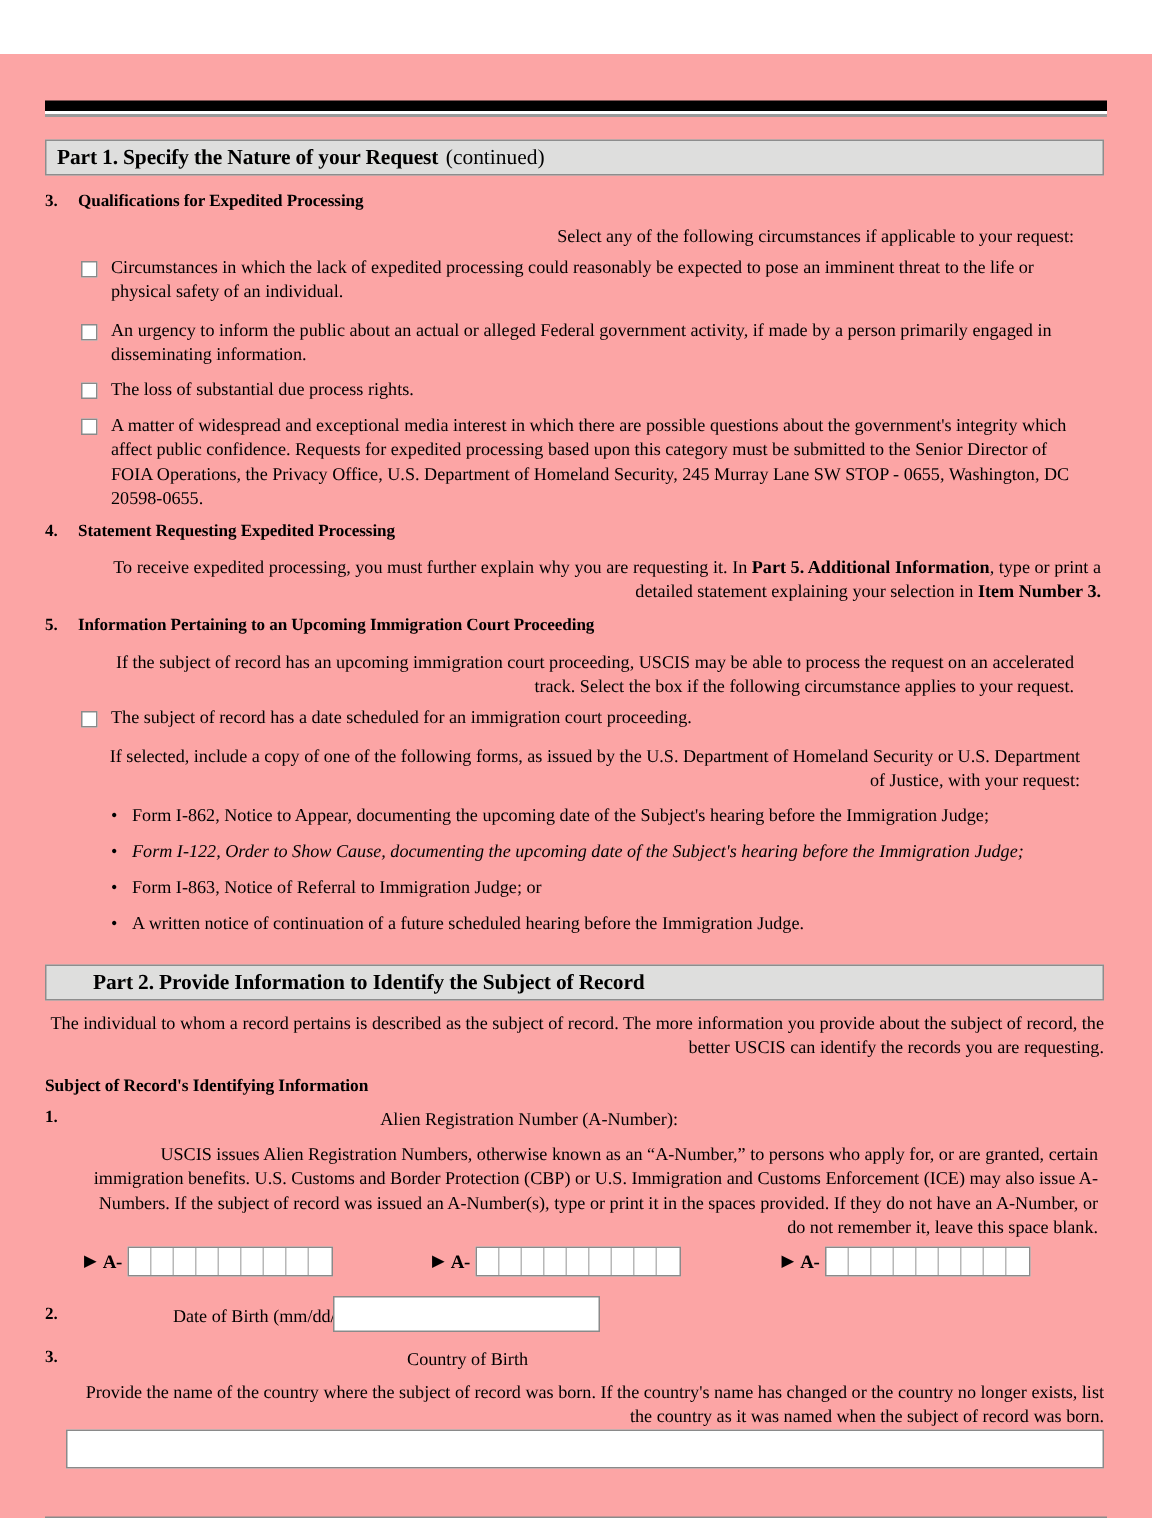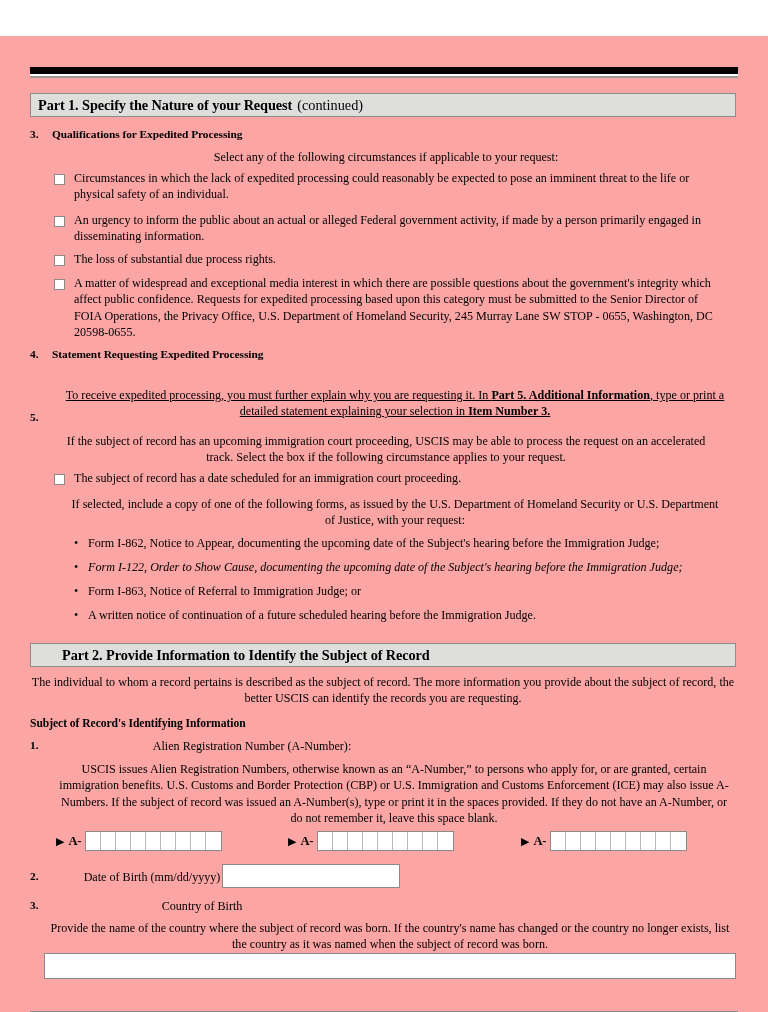--- a/index.html
+++ b/index.html
@@ -81,21 +81,21 @@
   .item-title {
     position: absolute;
     font-weight: bold;
     font-size: 11.4px;
     letter-spacing: -0.05px;
   }
   .body-text {
     position: absolute;
     font-size: 12.1px;
     line-height: 16.4px;
-    text-align: center;
+    text-align: right;
   }
   .body-text b { font-weight: bold; }
 
   
   .cbox {
     position: absolute;
     width: 11px;
     height: 11px;
     border: 1px solid #8a8a8a;
     background: #ffffff;
@@ -219,23 +219,24 @@
 
   <div class="cbox" style="left:54px; top:219px;"></div>
   <div class="cbox-text" style="left:74px; top:215px; width:648px;">The loss of substantial due process rights.</div>
 
   <div class="cbox" style="left:54px; top:243px;"></div>
   <div class="cbox-text" style="left:74px; top:239px; width:648px;">A matter of widespread and exceptional media interest in which there are possible questions about the government's integrity which affect public confidence.  Requests for expedited processing based upon this category must be submitted to the Senior Director of FOIA Operations, the Privacy Office, U.S. Department of Homeland Security, 245 Murray Lane SW STOP - 0655, Washington, DC 20598-0655.</div>
 
   <div class="num" style="left:30px; top:312px;">4.</div>
   <div class="item-title" style="left:52px; top:312px;">Statement Requesting Expedited Processing</div>
 
-  <div class="body-text" style="left:56px; top:351px; width:678px;text-decoration:underline;"><span>To receive expedited processing, you must further explain why you are requesting it.  In </span><b>Part 5. Additional Information</b><span>, type or print a detailed statement explaining your selection in </span><b>Item Number 3.</b></div>
+  <div class="body-text" style="left:56px; top:334px; width:678px;"><span>To receive expedited processing, you must further explain why you are requesting it.  In </span><b>Part 5. Additional Information</b><span>, type or print a detailed statement explaining your selection in </span><b>Item Number 3.</b></div>
 
   <div class="num" style="left:30px; top:375px;">5.</div>
+  <div class="item-title" style="left:52px; top:375px;">Information Pertaining to an Upcoming Immigration Court Proceeding</div>
 
   <div class="body-text" style="left:56px; top:397px; width:660px;">If the subject of record has an upcoming immigration court proceeding, USCIS may be able to process the request on an accelerated track.  Select the box if the following circumstance applies to your request.</div>
 
   <div class="cbox" style="left:54px; top:438px;"></div>
   <div class="cbox-text" style="left:74px; top:434px; width:648px;">The subject of record has a date scheduled for an immigration court proceeding.</div>
 
   <div class="body-text" style="left:70px; top:460px; width:650px;">If selected, include a copy of one of the following forms, as issued by the U.S. Department of Homeland Security or U.S. Department of Justice, with your request:</div>
 
   <div class="bullet-dot" style="left:74px; top:499px;">•</div>
   <div class="bullet-text" style="left:88px; top:499px; width:640px;">Form I-862, Notice to Appear, documenting the upcoming date of the Subject's hearing before the Immigration Judge;</div>

